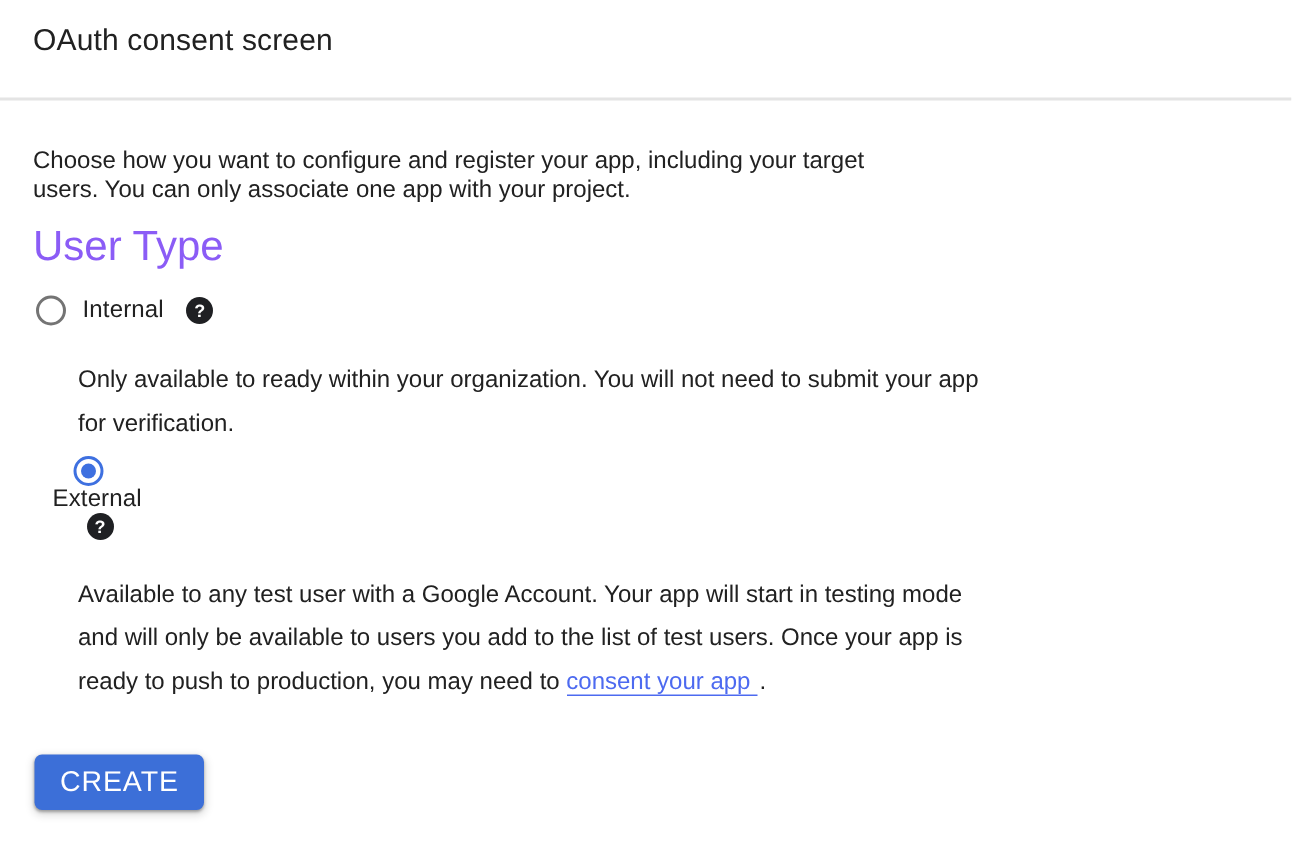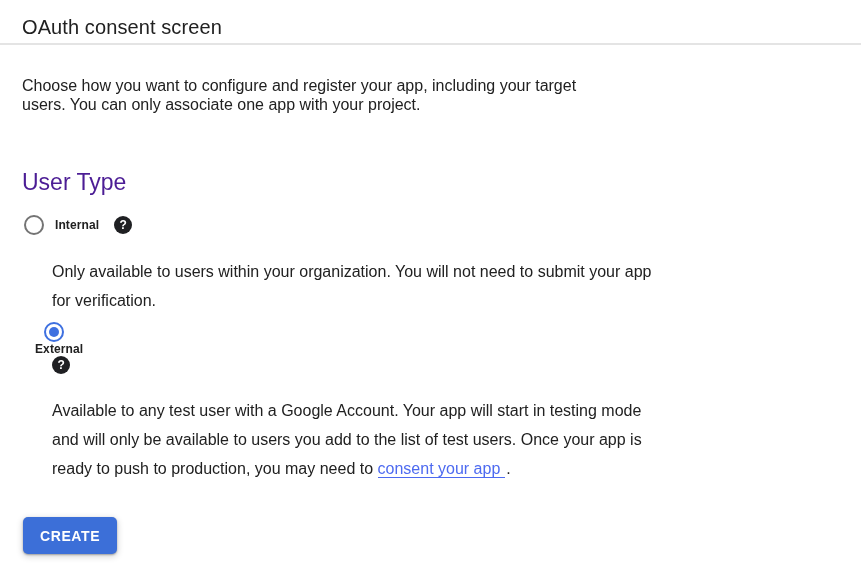--- a/index.html
+++ b/index.html
@@ -7,21 +7,21 @@
   body {
     background: #ffffff;
     font-family: "Liberation Sans", sans-serif;
     color: var(--text, #212121);
     overflow: hidden;
   }
 
   
   .page-header {
     padding: 13px 22px 0 22px;
-    height: 45px;
+    height: 67px;
     border-bottom: 2px solid var(--divider, #e4e4e4);
   }
   .page-title {
     font-size: 20px;
     font-weight: 400;
     line-height: 28px;
     color: #212121;
     letter-spacing: 0.1px;
   }
 
@@ -30,25 +30,25 @@
 
   .intro {
     margin-top: 31px;
     font-size: 16px;
     line-height: 19px;
     max-width: 600px;
     color: #212121;
   }
 
   .section-heading {
-    margin-top: 56px;
-    font-size: 23px;
+    margin-top: 16px;
+    font-size: 28px;
     font-weight: 400;
     line-height: 24px;
-    color: #4c1d95;
+    color: #8b5cf6;
   }
 
   
   .option-row {
     margin-top: 21px;
     padding-left: 2px;
     display: flex;
     align-items: center;
     cursor: pointer;
     width: fit-content;
@@ -68,22 +68,22 @@
   .radio.selected { border-color: var(--radio-selected, #3e70e0); }
   .radio .dot {
     width: 10px; height: 10px;
     border-radius: 50%;
     background: transparent;
   }
   .radio.selected .dot { background: var(--radio-selected, #3e70e0); }
 
   .option-label {
     margin-left: 11px;
-    font-size: 12px;
-    font-weight: 700;
+    font-size: 16px;
+    font-weight: 400;
     color: #212121;
     letter-spacing: 0.1px;
   }
 
   .help-icon {
     margin-left: 15px;
     width: 18px; height: 18px;
     border-radius: 50%;
     background: var(--help-bg, #1f2023);
     color: #ffffff;
@@ -117,22 +117,22 @@
   .create-btn {
     margin-top: 34px;
     margin-left: 1px;
     height: 37px;
     padding: 0 17px;
     background: var(--button, #3c6fd8);
     color: #ffffff;
     border: none;
     border-radius: 5px;
     font-family: "Liberation Sans", sans-serif;
-    font-size: 14px;
-    font-weight: 700;
+    font-size: 19px;
+    font-weight: 400;
     letter-spacing: 0.6px;
     cursor: pointer;
     box-shadow: 0 1px 2px rgba(0,0,0,0.30), 0 2px 6px 1px rgba(0,0,0,0.15);
   }
 </style>
 </head>
 <body>
 
 <header class="page-header">
   <h1 class="page-title">OAuth consent screen</h1>
@@ -145,21 +145,21 @@
   <h2 class="section-heading">User Type</h2>
 
   <div class="option-row">
     <span class="radio">
         <span class="dot"></span>
       </span>
     <span class="option-label">Internal</span>
     <span class="help-icon">?</span>
   </div>
 
-  <p class="option-desc">Only available to users within your organization. You will not need to submit your app for verification.</p>
+  <p class="option-desc">Only available to ready within your organization. You will not need to submit your app for verification.</p>
 
   <div class="option-row second">
     <span class="radio selected">
         <span class="dot"></span>
       </span>
     <span class="option-label">External</span>
     <span class="help-icon">?</span>
   </div>
 
   <p class="option-desc">

